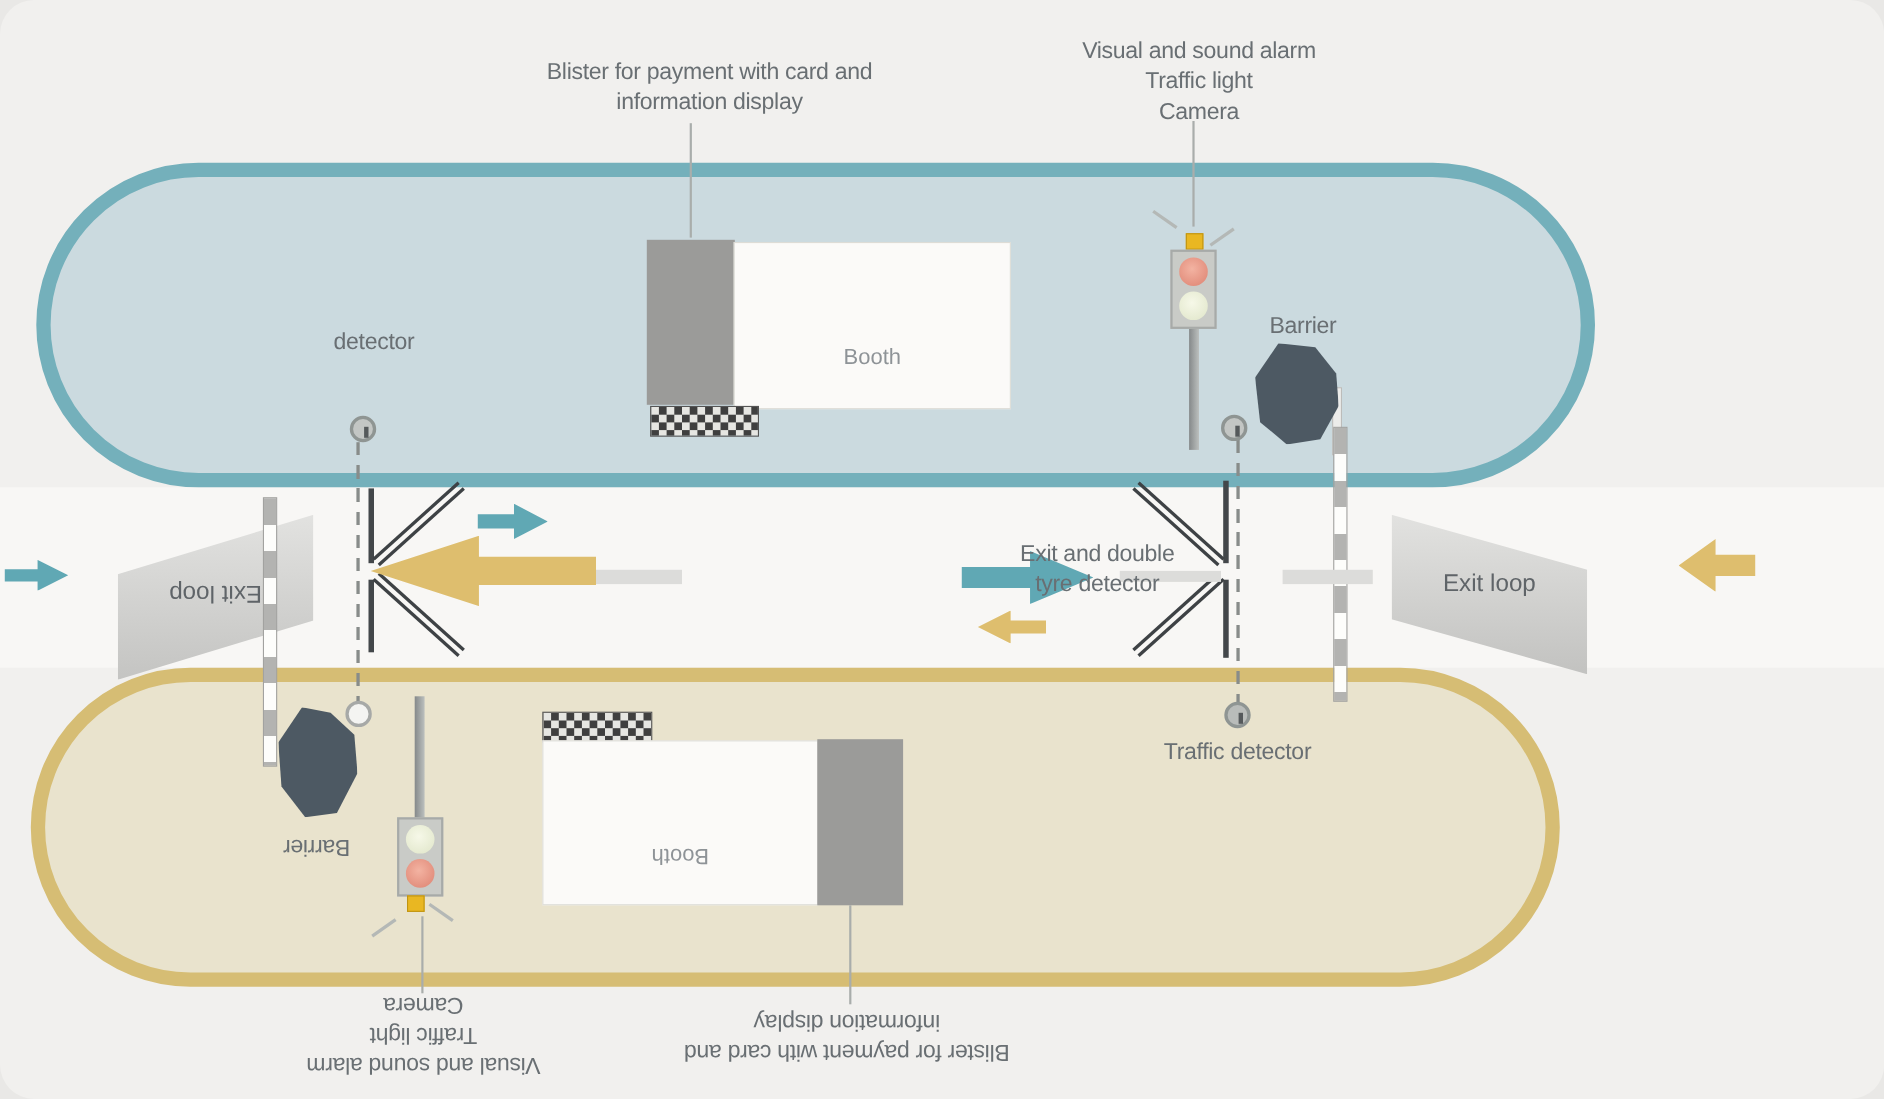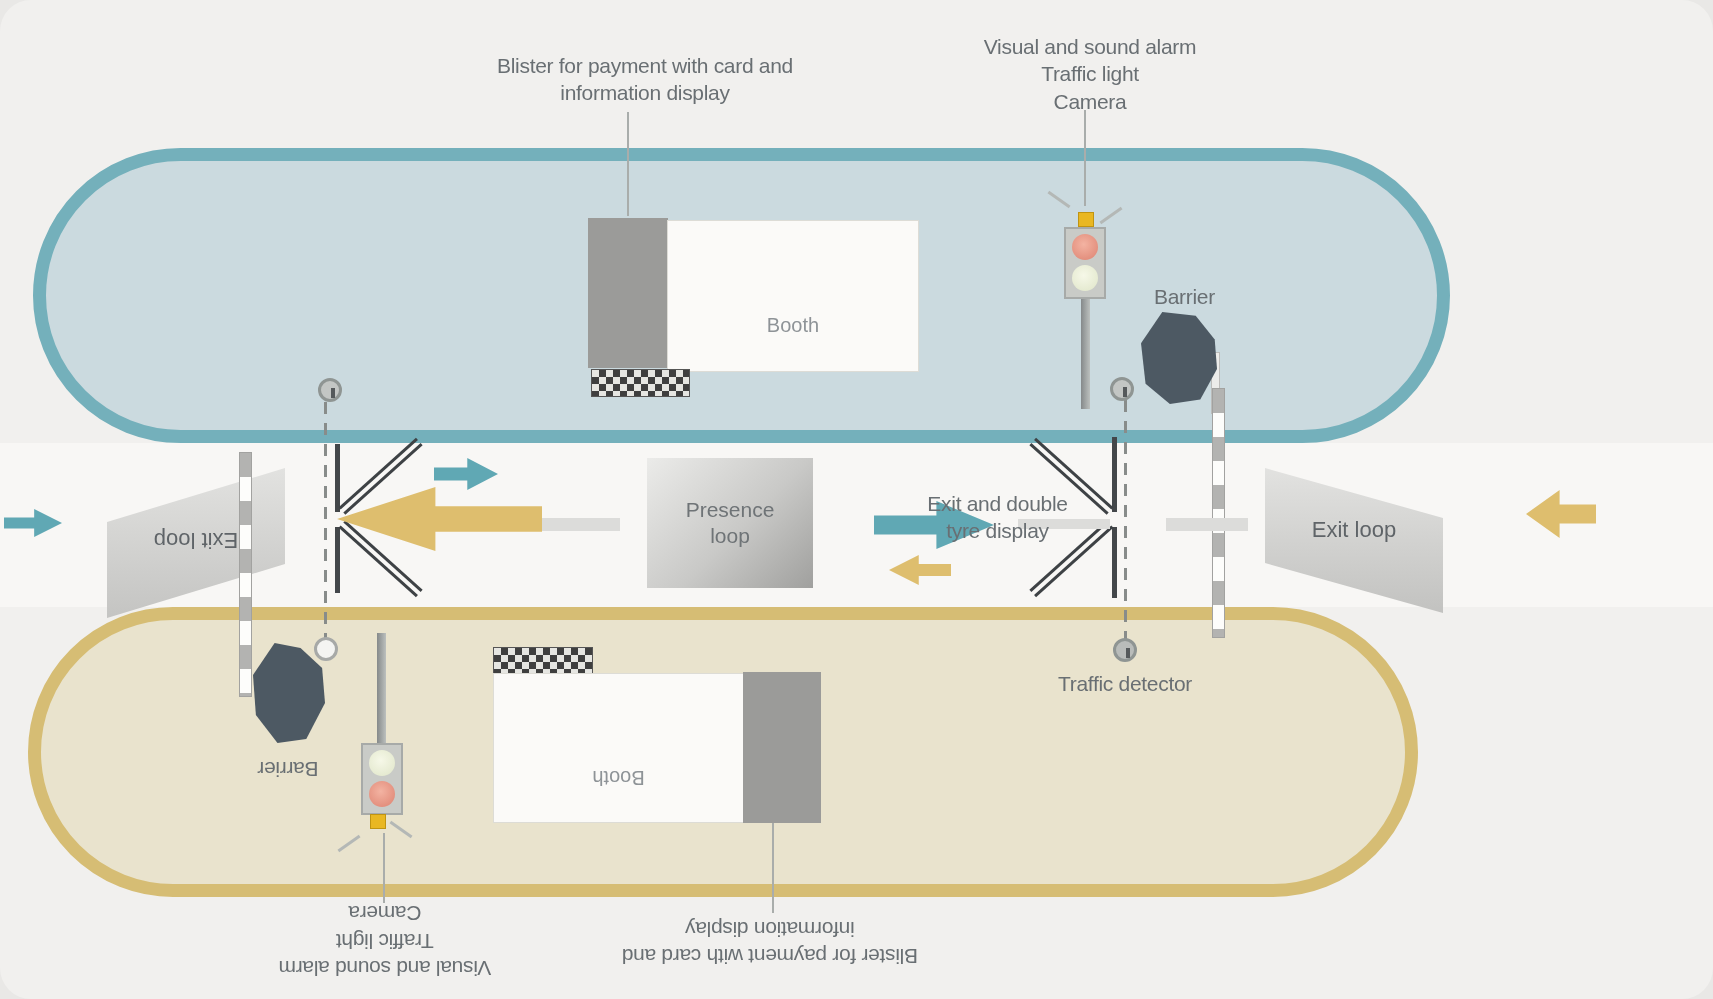--- a/index.html
+++ b/index.html
@@ -84,20 +84,21 @@
   <div class="abs leader" style="left:627px;top:112px;height:104px;"></div>
 
   <div class="abs lbl" style="left:960px;top:33px;width:260px;">
     <div>Visual and sound alarm</div>
     <div>Traffic light</div>
     <div>Camera</div>
   </div>
   <div class="abs leader" style="left:1084px;top:110px;height:96px;"></div>
 
   <div class="abs lbl" style="left:195px;top:297px;width:290px;">
+    <div>detector</div>
   </div>
 
   <div class="abs blister" style="left:588px;top:218px;width:80px;height:150px;"></div>
   <div class="abs booth-white" style="left:667px;top:220px;width:252px;height:152px;"></div>
   <div class="abs checker" style="left:591px;top:369px;width:99px;height:28px;"></div>
   <div class="abs booth-text" style="left:667px;top:282px;width:252px;">Booth</div>
 
   <div class="abs ray" style="left:1046px;top:198px;transform:rotate(35deg);"></div>
   <div class="abs ray" style="left:1098px;top:214px;transform:rotate(-35deg);"></div>
   <div class="abs tl-beacon" style="left:1078px;top:212px;"></div>
@@ -140,39 +141,33 @@
       <i></i>
       <i></i>
     </div>
   <div class="abs sensor sensor-gray" style="left:1110px;top:377px;">
       <span class="pin"></span>
     </div>
   <div class="abs sensor sensor-dark" style="left:1113px;top:638px;">
       <span class="pin"></span>
     </div>
 
-  <div class="abs presence">
-    <div>
-      <div>Presence</div>
-      <div>loop</div>
-    </div>
-  </div>
 
   <div class="abs arrow-r teal" style="left:4px;top:509px;width:58px;height:28px;"></div>
   <div class="abs arrow-r teal" style="left:434px;top:458px;width:64px;height:32px;"></div>
   <div class="abs graybar" style="left:538px;top:518px;width:82px;height:13px;"></div>
   <div class="abs arrow-l tan" style="left:337px;top:487px;width:205px;height:64px;"></div>
   <div class="abs arrow-r teal" style="left:874px;top:501px;width:120px;height:48px;"></div>
   <div class="abs arrow-l tan" style="left:889px;top:555px;width:62px;height:30px;"></div>
   <div class="abs arrow-l tan" style="left:1526px;top:490px;width:70px;height:48px;"></div>
 
   <div class="abs graybar" style="left:1018px;top:519px;width:92px;height:10px;"></div>
   <div class="abs lbl" style="left:905px;top:490px;width:185px;">
     <div>Exit and double</div>
-    <div>tyre display</div>
+    <div>tyre detector</div>
   </div>
 
   <div class="abs exitR"></div>
   <div class="abs exit-text" style="left:1265px;top:517px;width:178px;">Exit loop</div>
   <div class="abs exitL"></div>
   <div class="abs exit-text flip" style="left:107px;top:527px;width:178px;">Exit loop</div>
 
   <div class="abs arm" style="left:239px;top:452px;height:245px;"></div>
 
   <div class="abs octo octoB" style="left:253px;top:643px;width:72px;height:100px;"></div>

